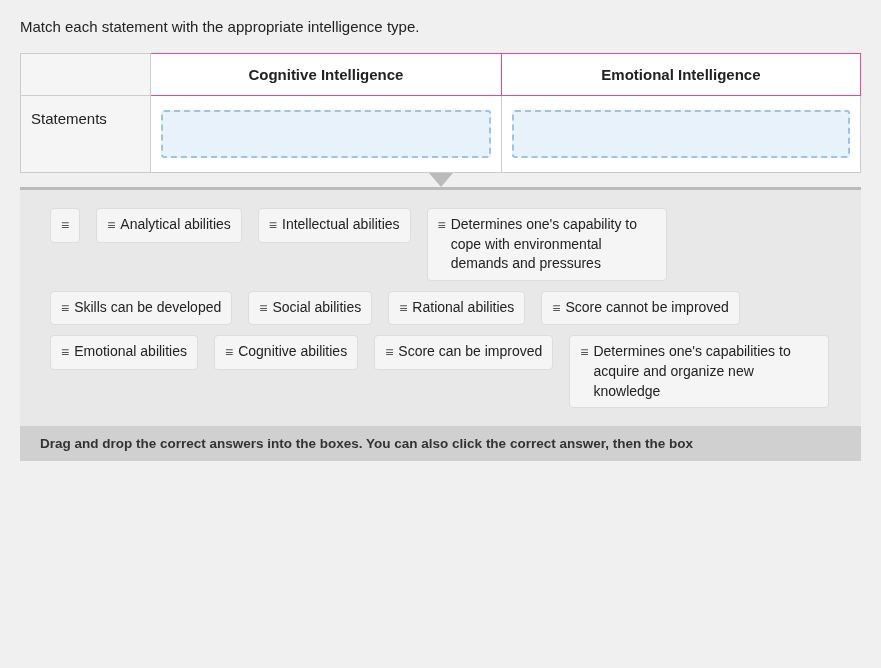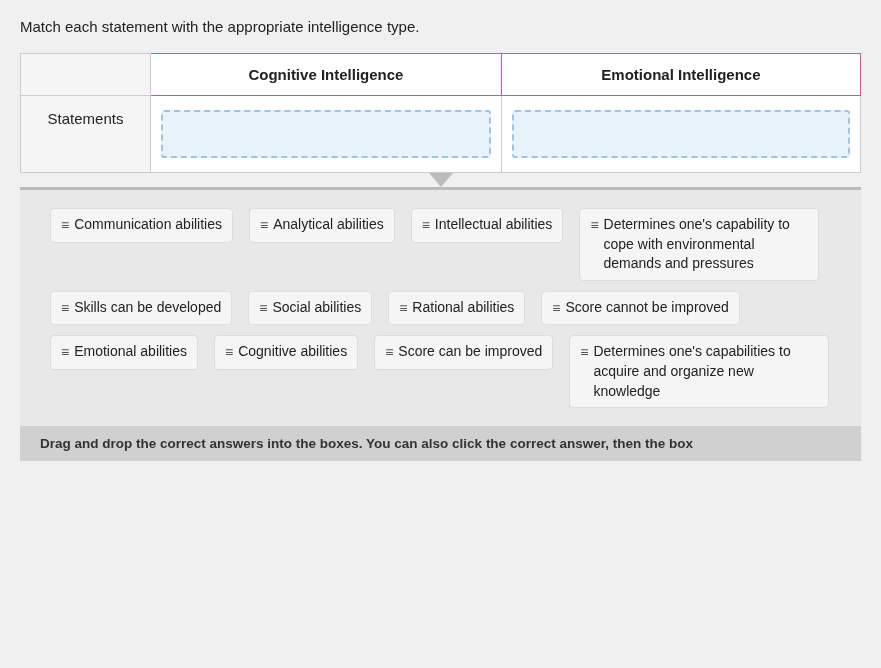--- a/index.html
+++ b/index.html
@@ -52,21 +52,20 @@
       border: 1px solid #ccc;
       vertical-align: top;
     }
 
     .match-table td:first-child {
       background: #f5f5f5;
       font-size: 15px;
       font-weight: 500;
       color: #222;
       width: 130px;
-      text-align: center;
     }
 
     .drop-zone {
       min-height: 48px;
       border: 2px dashed #a0c4e0;
       background: #e8f2fa;
       border-radius: 3px;
       width: 100%;
     }
 
@@ -168,21 +167,20 @@
     </tbody>
   </table>
 
   <div class="table-arrow"></div>
 
   <div class="drag-pool">
     <div class="drag-items-grid">
 
       <div class="drag-item">
         <span class="drag-icon">≡</span>
-        <span class="drag-item-text">Communication abilities</span>
       </div>
 
       <div class="drag-item">
         <span class="drag-icon">≡</span>
         <span class="drag-item-text">Analytical abilities</span>
       </div>
 
       <div class="drag-item">
         <span class="drag-icon">≡</span>
         <span class="drag-item-text">Intellectual abilities</span>

